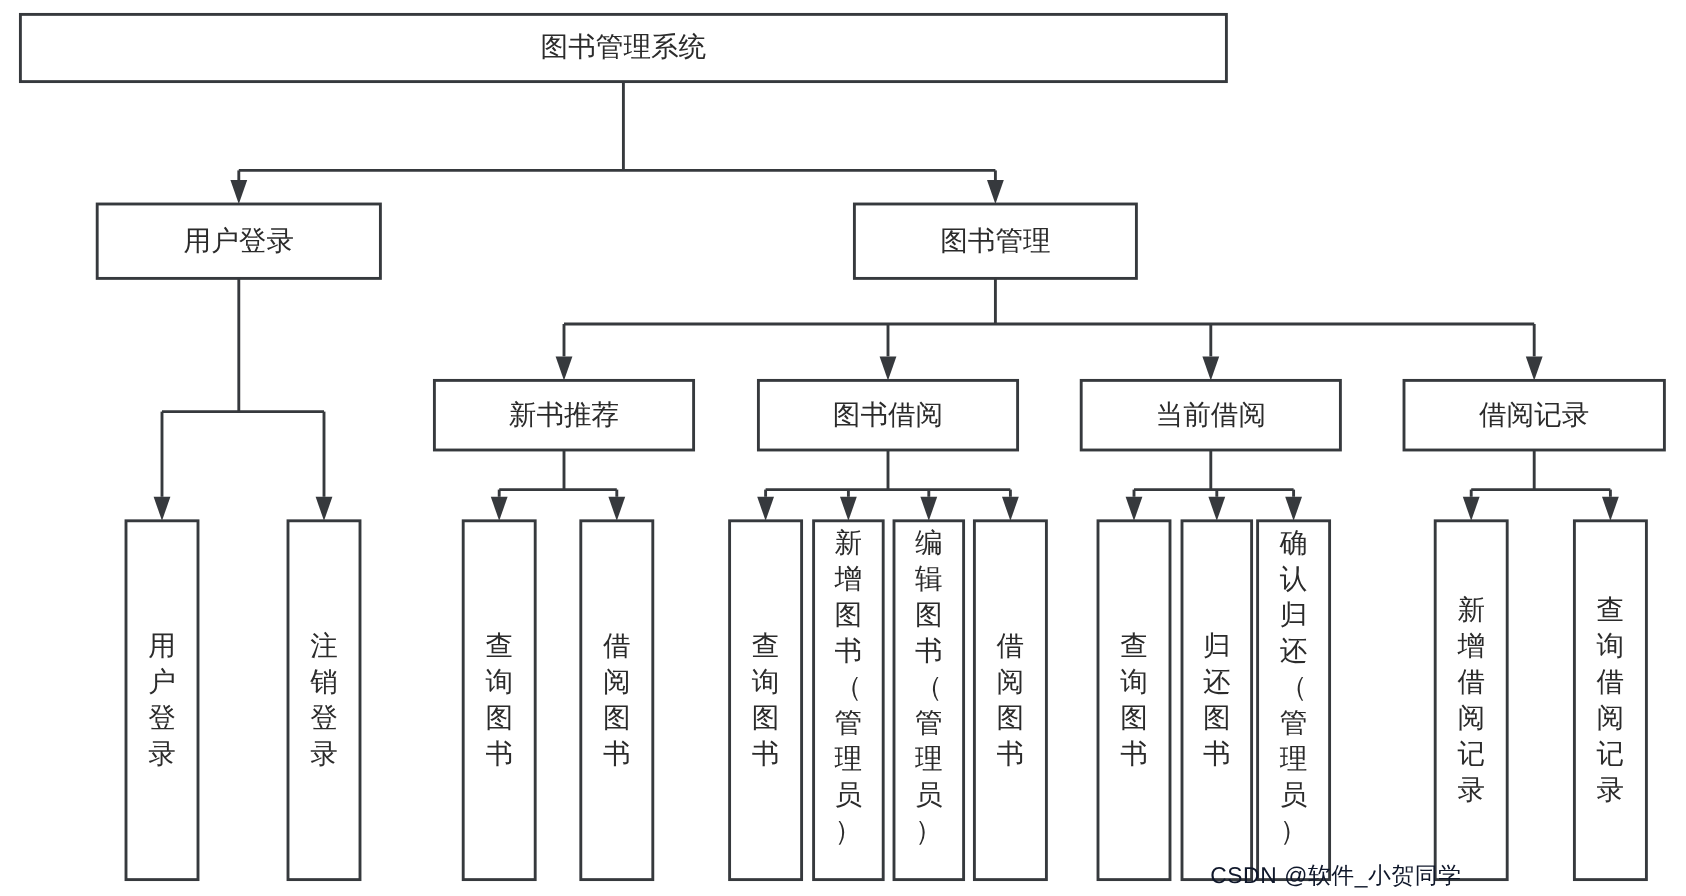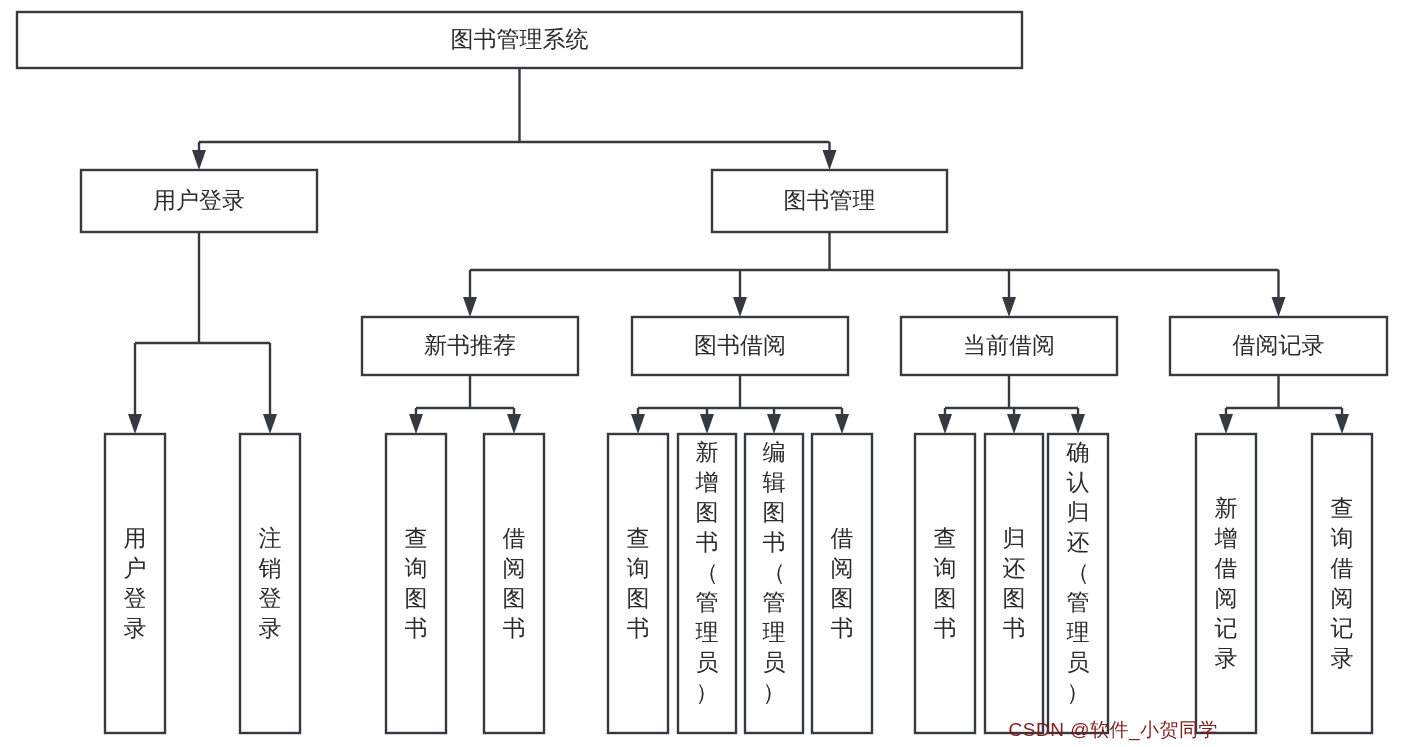--- a/index.html
+++ b/index.html
@@ -53,21 +53,21 @@
     font-size: 23px;
     fill: #2b2b2b;
     text-anchor: middle;
   }
   .watermark {
     position: absolute;
     right: 8px;
     bottom: 4px;
     font-family: "Liberation Sans", "DejaVu Sans", sans-serif;
     font-size: 19px;
-    color: #7f1d1d;
+    color: #0f172a;
     letter-spacing: 0.5px;
     white-space: nowrap;
     user-select: none;
   }
 </style>
 </head>
 <body>
 
 <div id="diagram-root">
   <svg class="flow" viewBox="0 0 1405 747" xmlns="http://www.w3.org/2000/svg">

